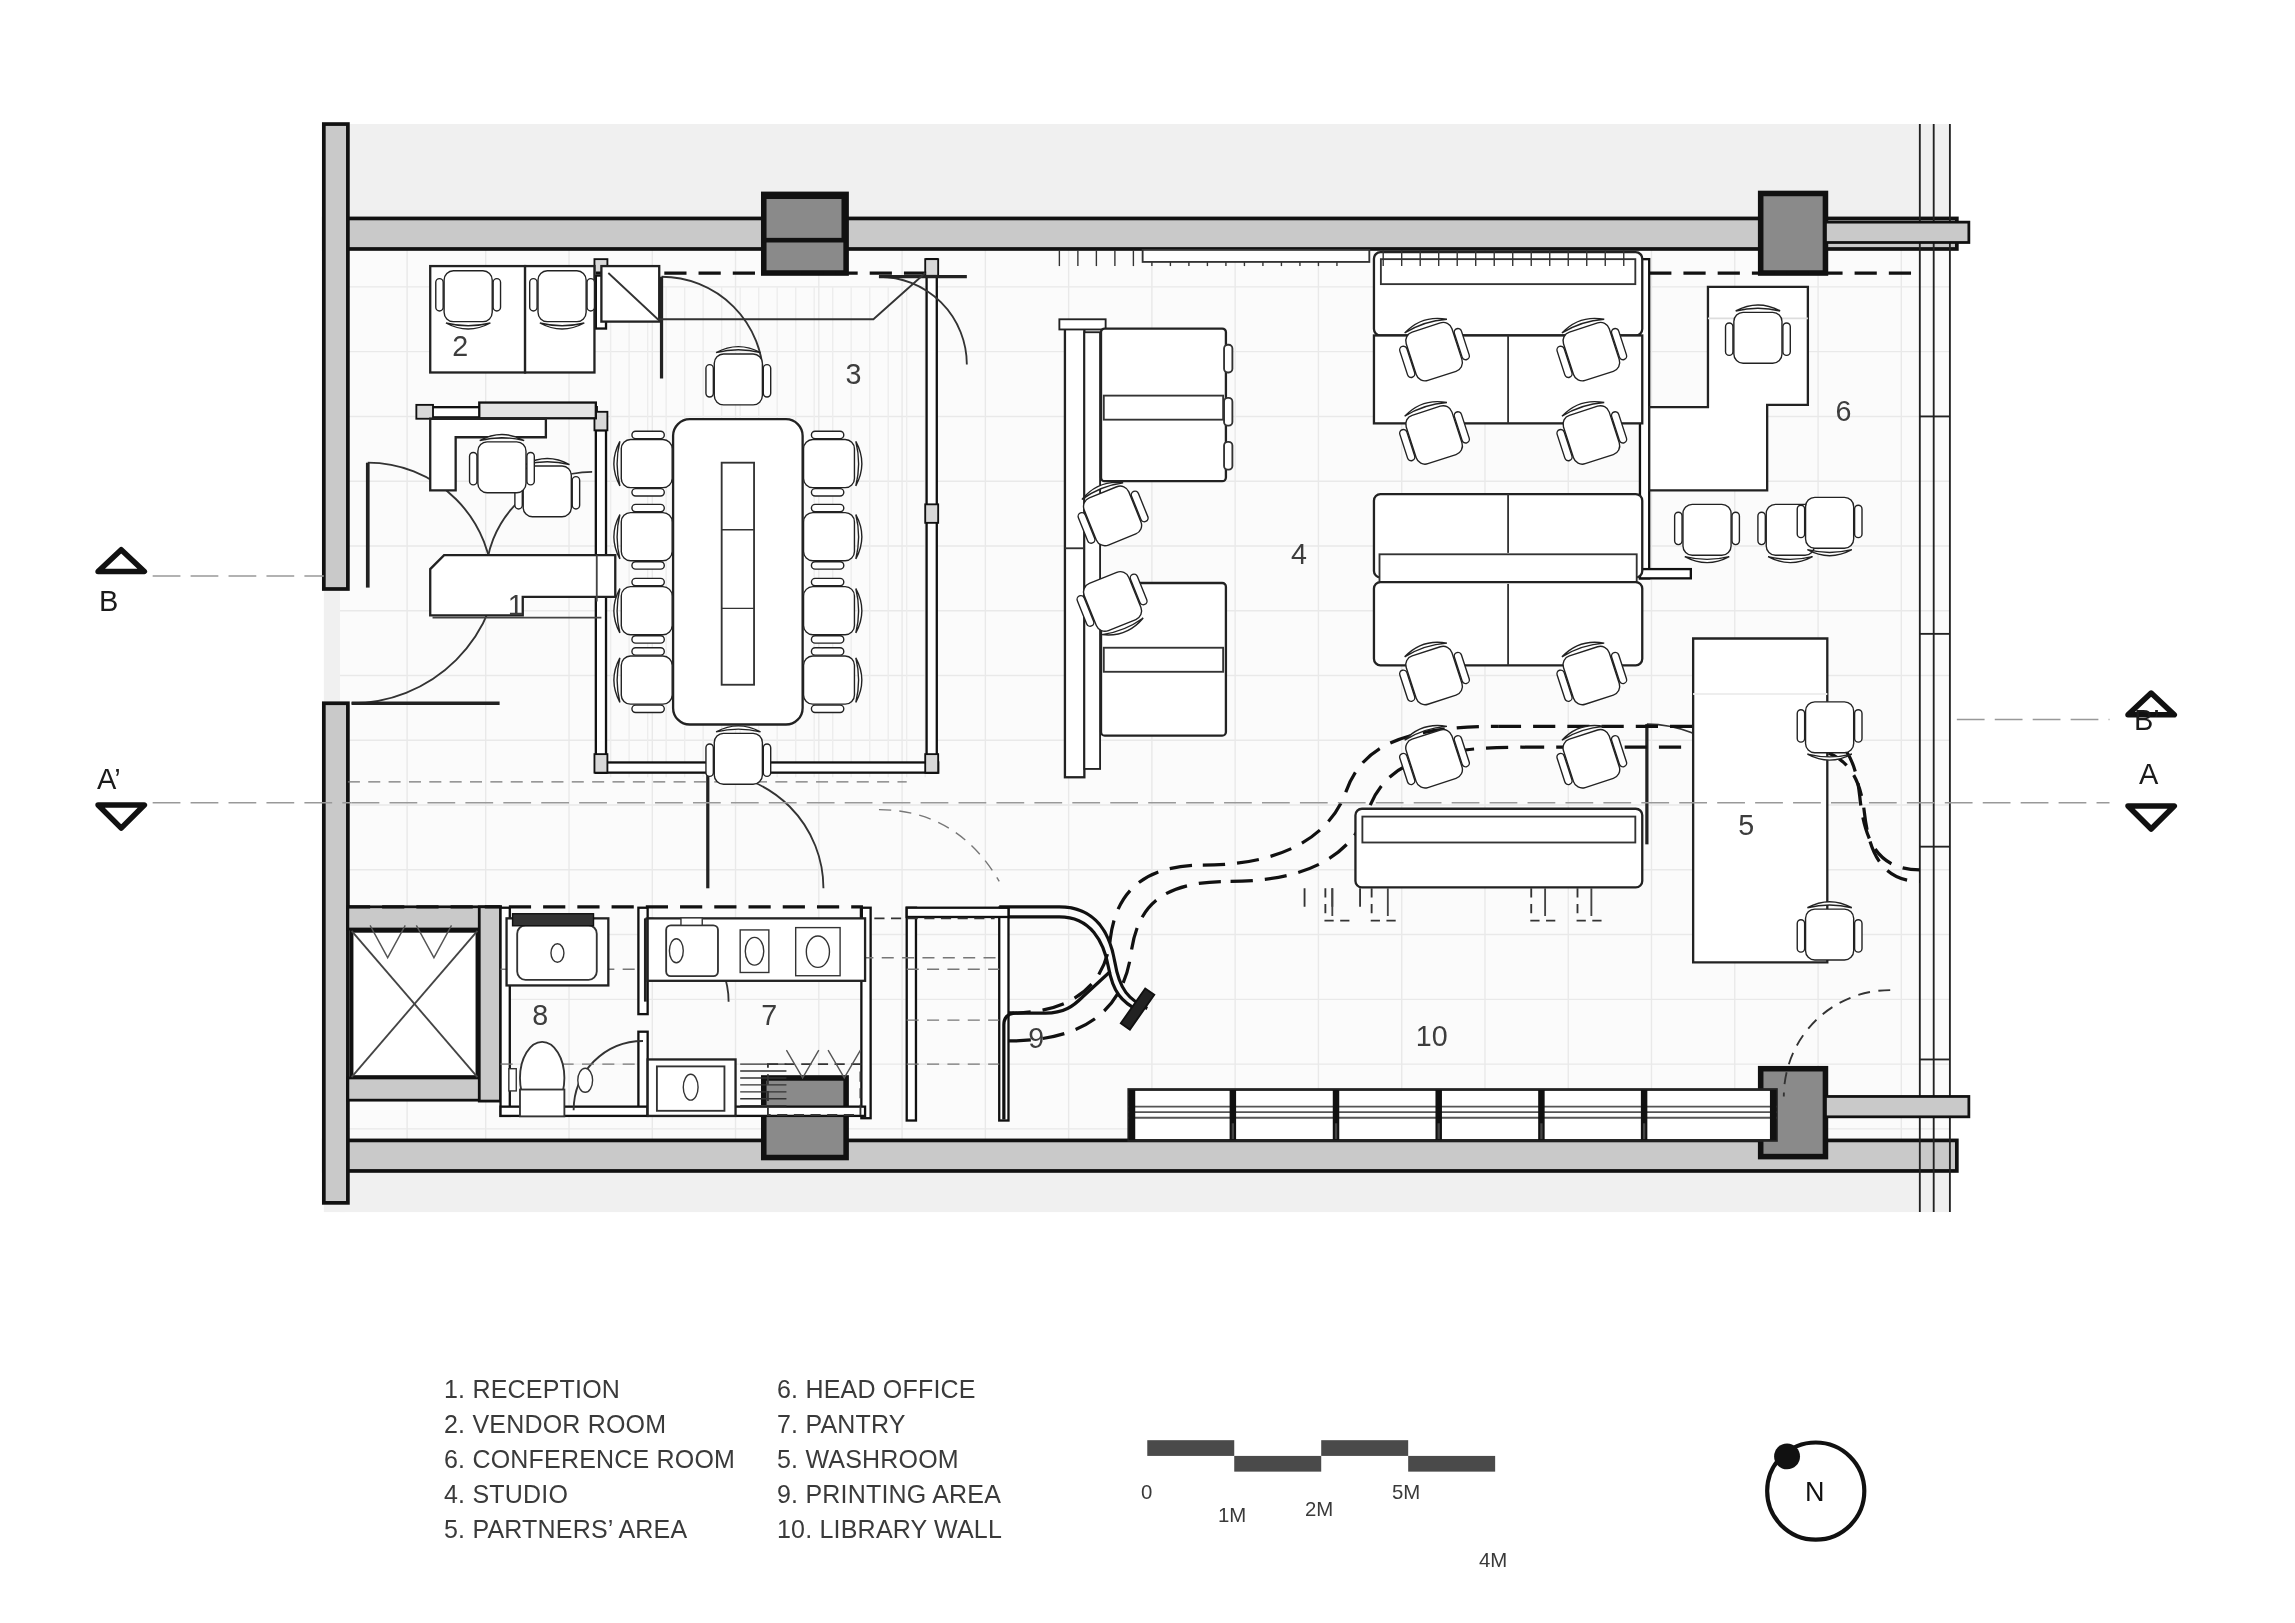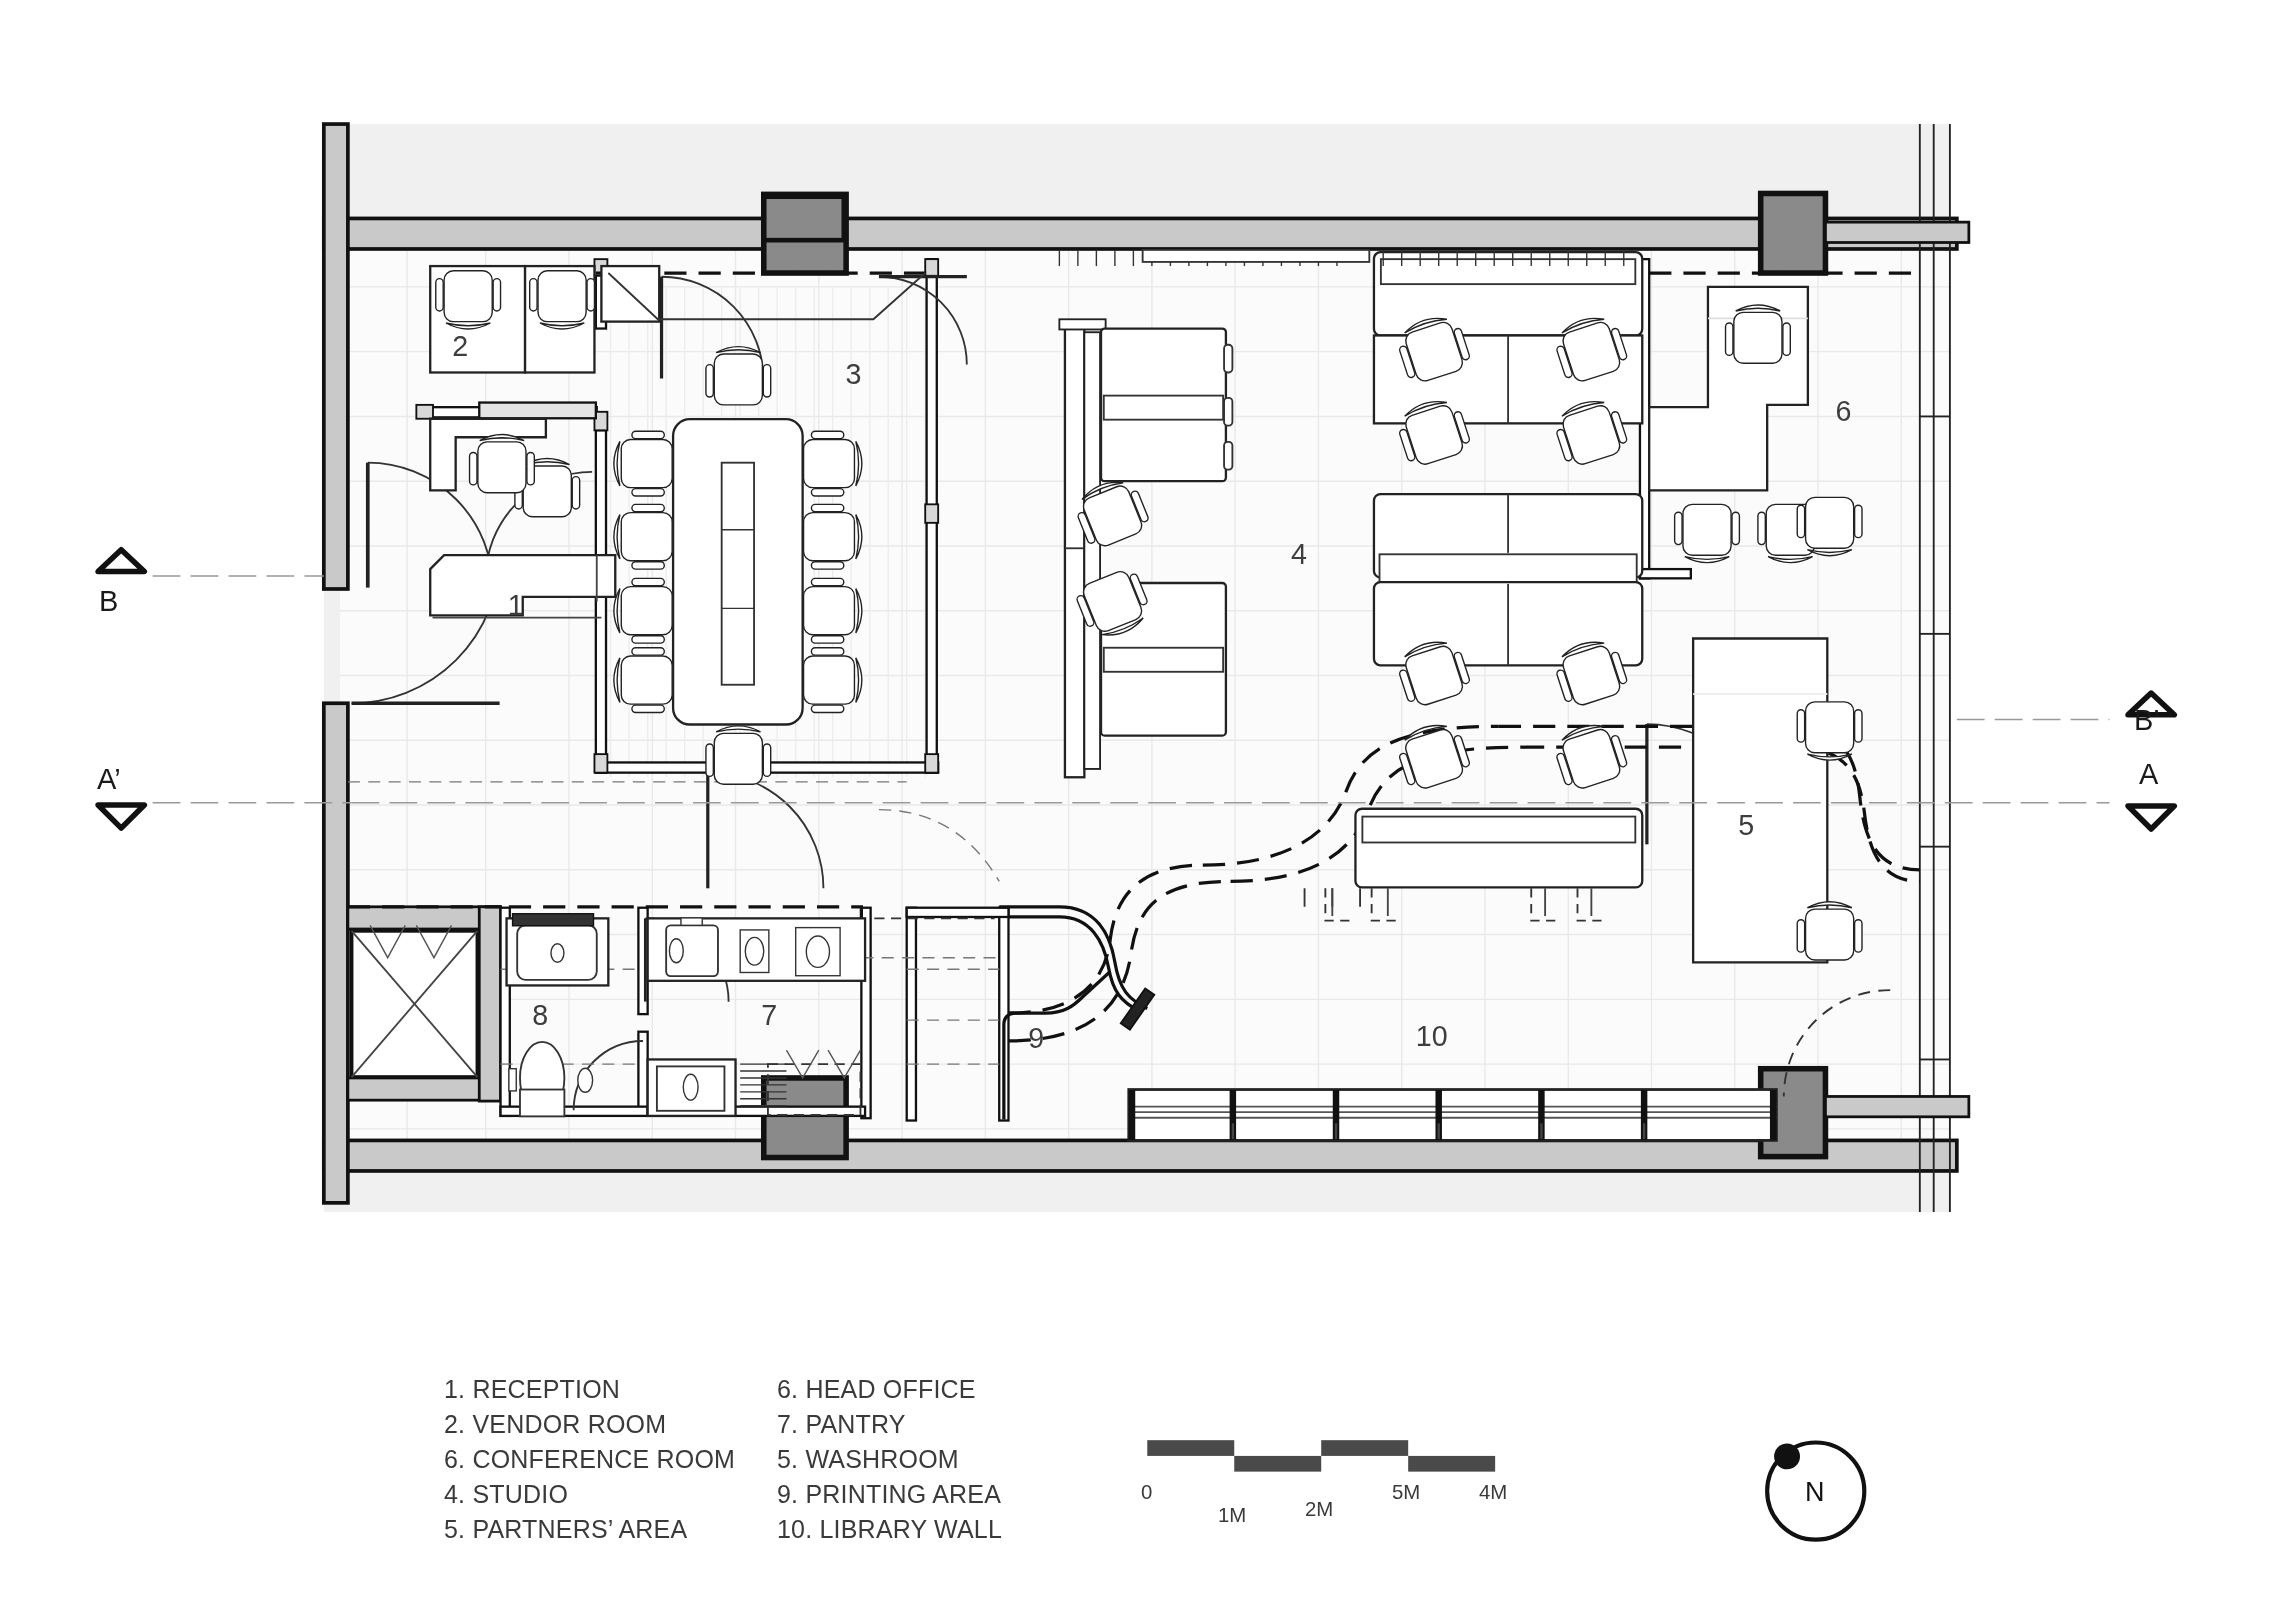--- a/index.html
+++ b/index.html
@@ -591,21 +591,21 @@
     <div>7. PANTRY</div>
     <div>5. WASHROOM</div>
     <div>9. PRINTING AREA</div>
     <div>10. LIBRARY WALL</div>
   </div>
 
   <div class="scale-label" style="left:1141px;top:1481px;">0</div>
   <div class="scale-label" style="left:1218px;top:1504px;">1M</div>
   <div class="scale-label" style="left:1305px;top:1481px;margin-top:17px;">2M</div>
   <div class="scale-label" style="left:1392px;top:1481px;">5M</div>
-  <div class="scale-label" style="left:1479px;top:1481px;">4M</div>
+  <div class="scale-label" style="left:1479px;top:1549px;">4M</div>
 
   <div class="northN" style="left:1805px;top:1477px;">N</div>
 
   <div class="sectmark" style="left:99px;top:585px;">B</div>
   <div class="sectmark" style="left:97px;top:763px;">A’</div>
   <div class="sectmark" style="left:2134px;top:704px;">B’</div>
   <div class="sectmark" style="left:2139px;top:758px;">A</div>
 
 </div>
 

